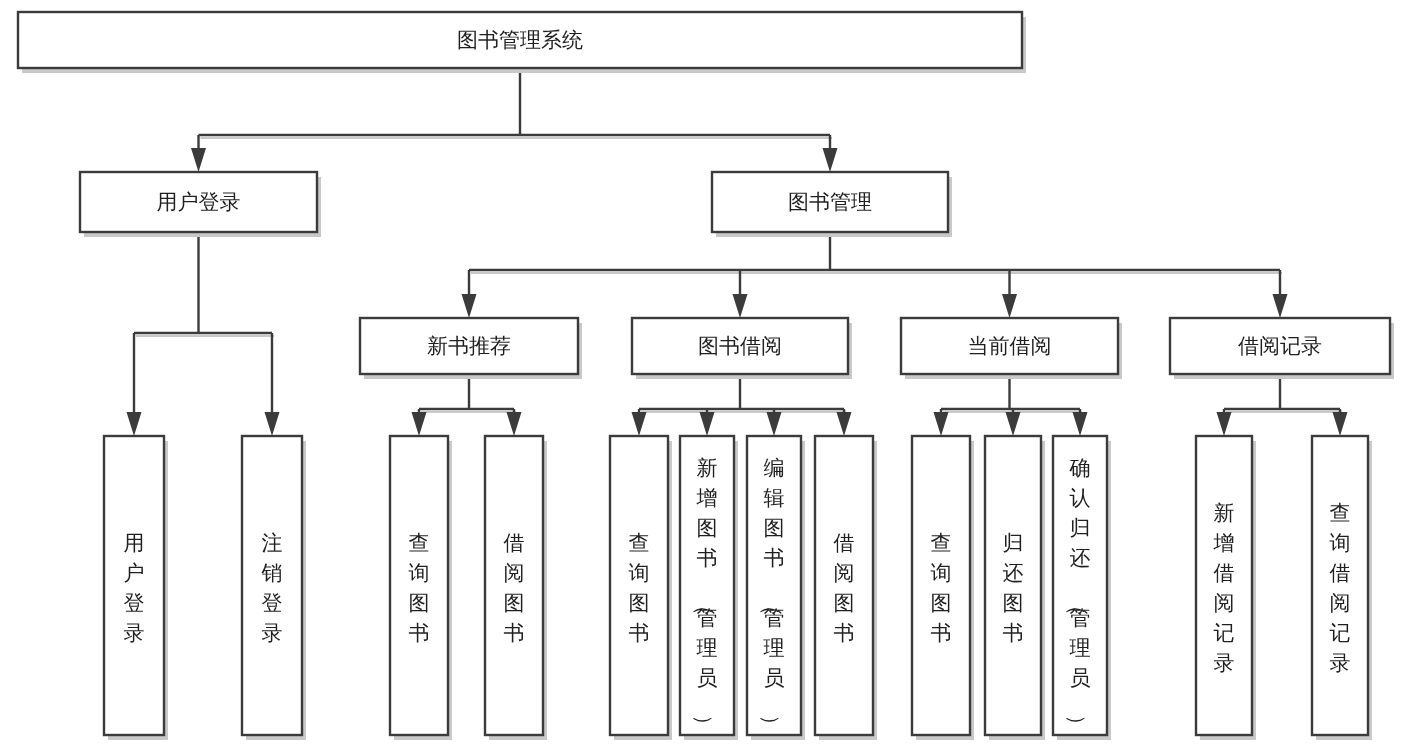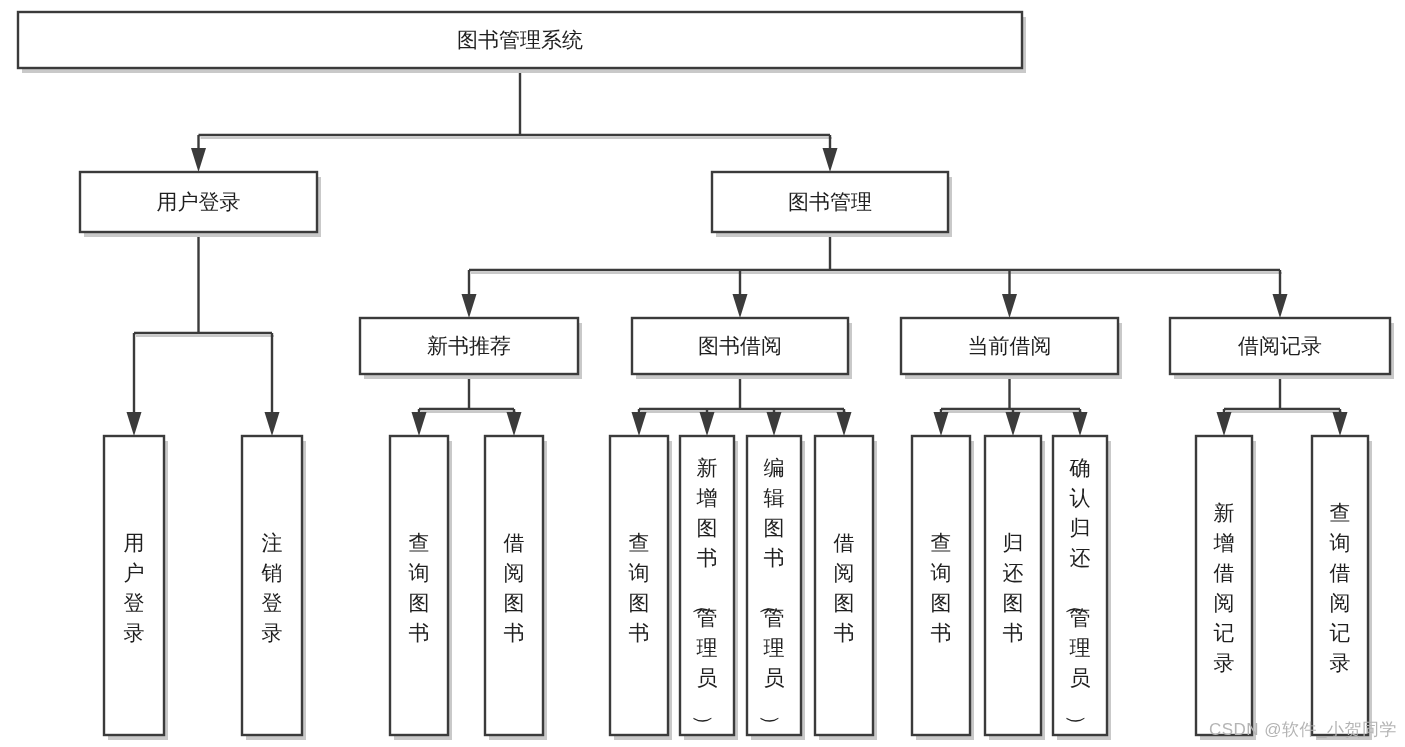--- a/index.html
+++ b/index.html
@@ -264,14 +264,13 @@
           <rect class="node-box" x="1196" y="436" width="56" height="299"></rect>
           <text class="node-label-v" x="1224" y="519.5"><tspan x="1224" dy="0">新</tspan><tspan x="1224" dy="30">增</tspan><tspan x="1224" dy="30">借</tspan><tspan x="1224" dy="30">阅</tspan><tspan x="1224" dy="30">记</tspan><tspan x="1224" dy="30">录</tspan></text>
         </g>
         <g>
           <rect class="node-shadow" x="1316" y="441" width="56" height="299"></rect>
           <rect class="node-box" x="1312" y="436" width="56" height="299"></rect>
           <text class="node-label-v" x="1340" y="519.5"><tspan x="1340" dy="0">查</tspan><tspan x="1340" dy="30">询</tspan><tspan x="1340" dy="30">借</tspan><tspan x="1340" dy="30">阅</tspan><tspan x="1340" dy="30">记</tspan><tspan x="1340" dy="30">录</tspan></text>
         </g>
       </g>
   </svg>
-  <div class="watermark-text">CSDN @软件_小贺同学</div>
 </div>
 
 </body></html>

